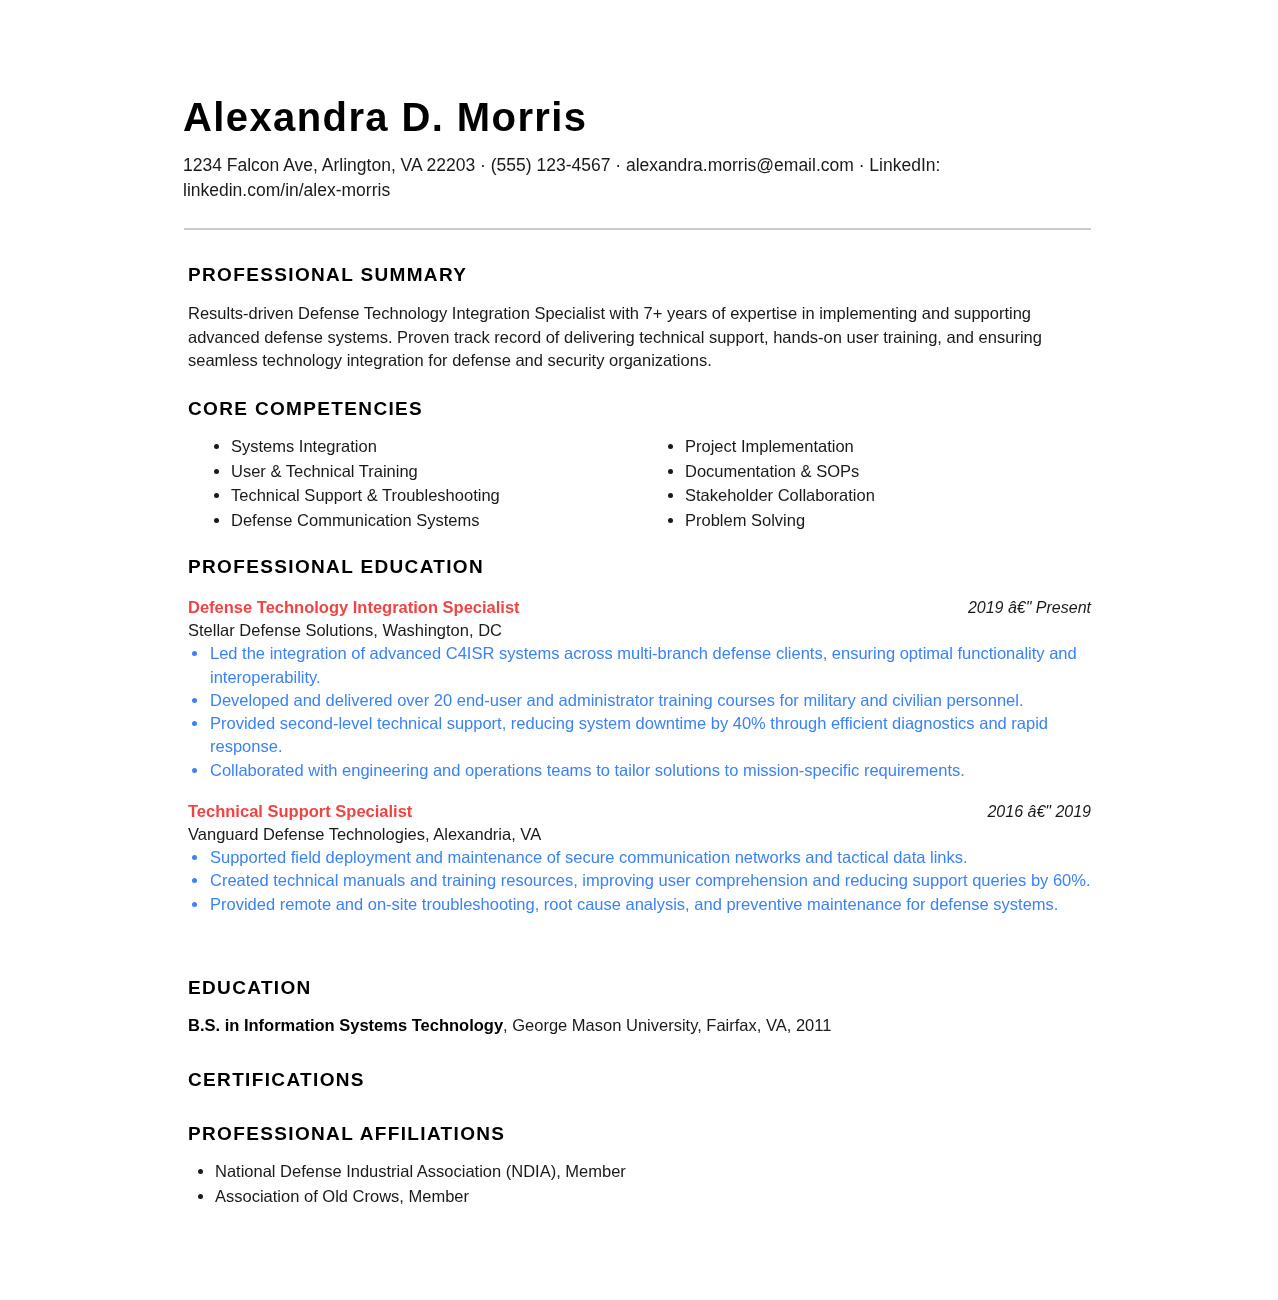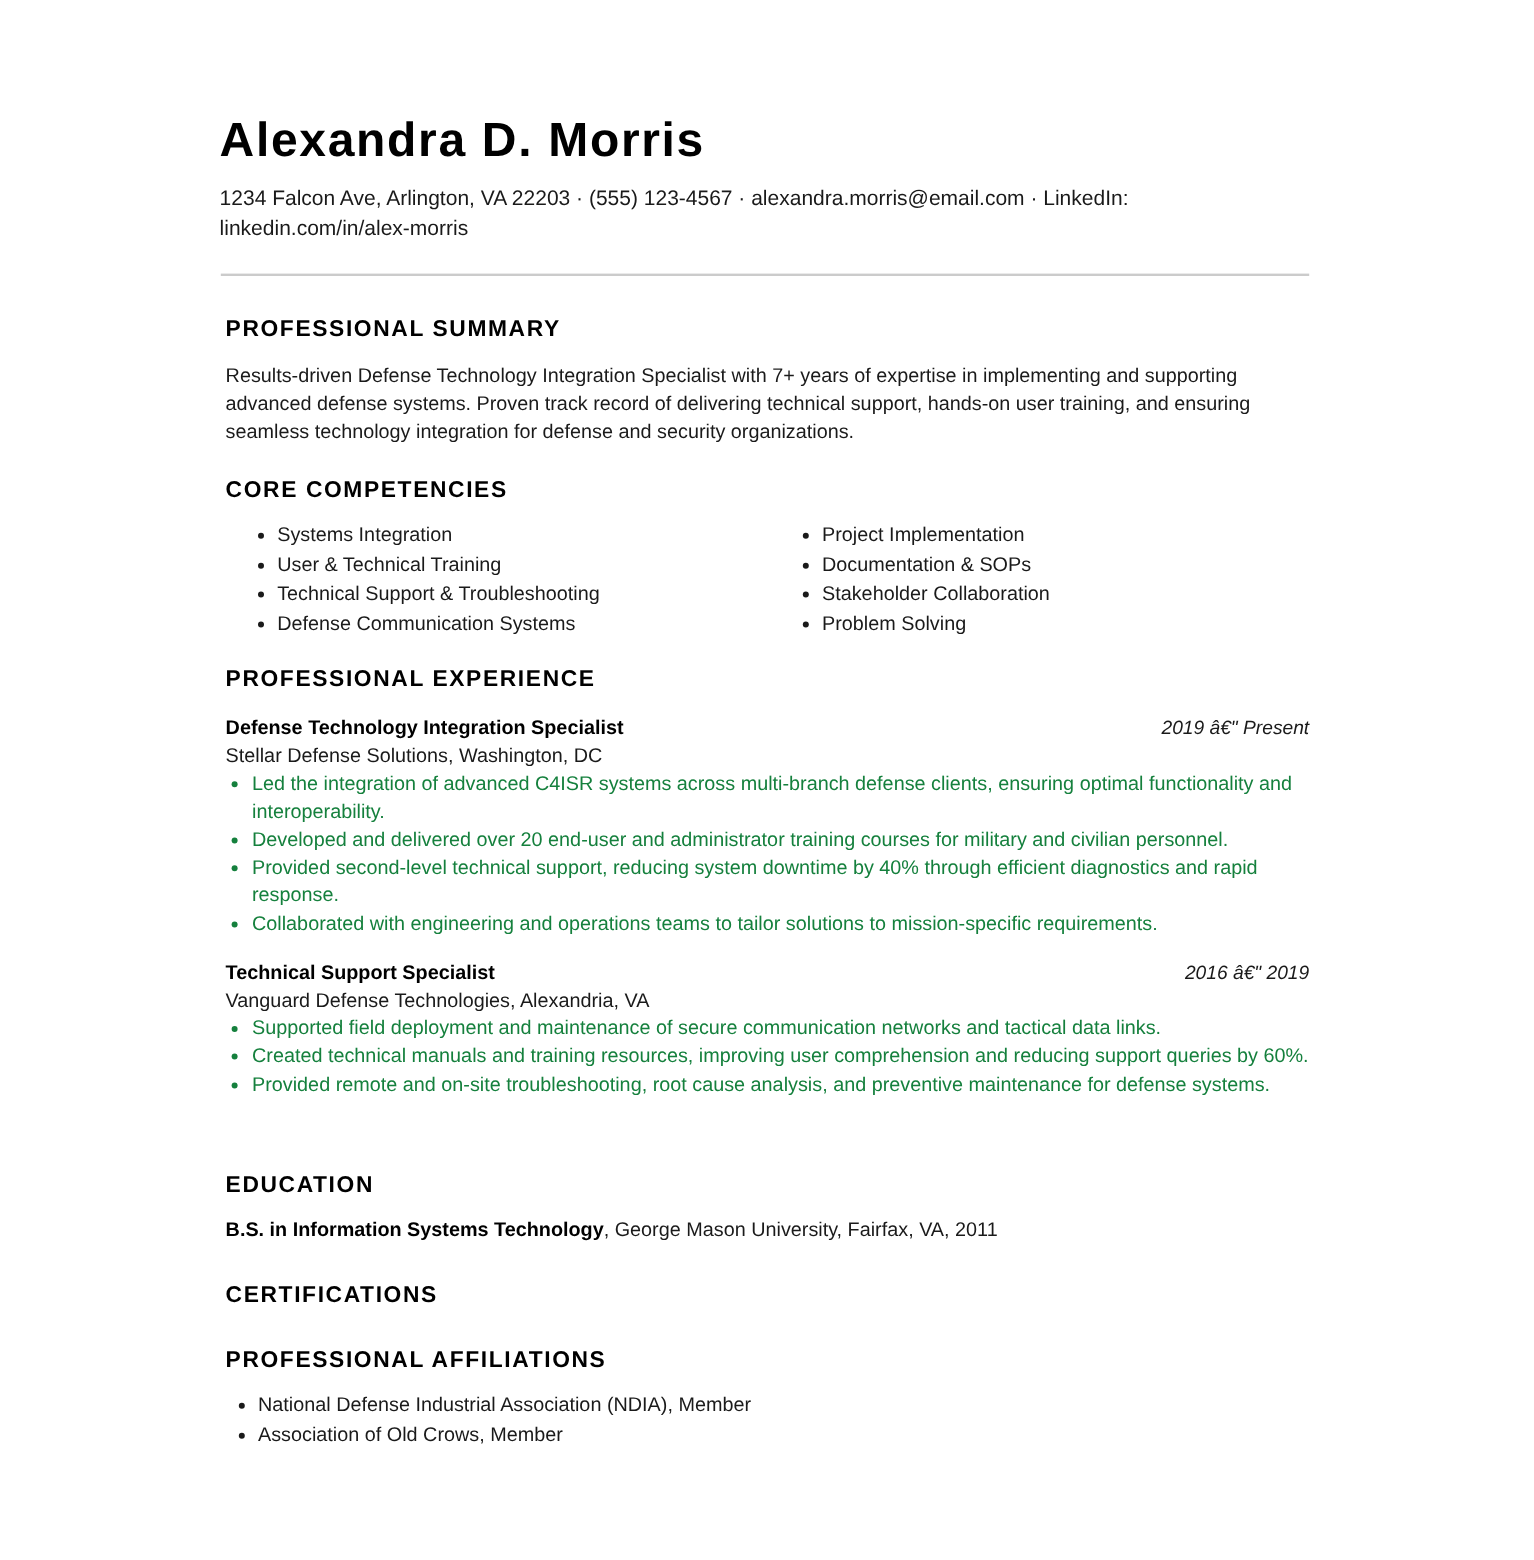--- a/index.html
+++ b/index.html
@@ -105,21 +105,21 @@
   .job:first-of-type { margin-top: 16px; }
   .job-head {
     display: flex;
     align-items: baseline;
     justify-content: space-between;
     margin-left: 5px;
   }
   .job-title {
     font-size: 16.5px;
     font-weight: bold;
-    color: #000000;
+    color: #ef4444;
     line-height: 1.36;
   }
   .job-dates {
     font-size: 16px;
     font-style: italic;
     color: #1a1a1a;
     line-height: 1.36;
     white-space: nowrap;
   }
   .job-org {
@@ -129,21 +129,21 @@
     color: #1a1a1a;
   }
   ul.bullets {
     margin: 1px 0 0 0;
     padding: 0 0 0 26px;
     list-style: disc;
   }
   ul.bullets > li {
     font-size: 16.5px;
     line-height: 1.41;
-    color: #15803d;
+    color: #3b82f6;
     padding-left: 1px;
   }
   .section.experience { padding-top: 23px; }
 
   
   .section.education { padding-top: 60px; }
   .edu-line {
     margin: 14px 0 0 5px;
     font-size: 16.5px;
     line-height: 1.42;
@@ -196,21 +196,21 @@
             <li>Project Implementation</li>
             <li>Documentation &amp; SOPs</li>
             <li>Stakeholder Collaboration</li>
             <li>Problem Solving</li>
           </ul>
         </div>
       </div>
     </div>
 
     <div class="section experience">
-      <h2 class="section-heading">PROFESSIONAL EXPERIENCE</h2>
+      <h2 class="section-heading">PROFESSIONAL EDUCATION</h2>
 
       <div class="job">
         <div class="job-head">
           <span class="job-title">Defense Technology Integration Specialist</span>
           <span class="job-dates">2019 â€" Present</span>
         </div>
         <div class="job-org">Stellar Defense Solutions, Washington, DC</div>
         <ul class="bullets">
           <li>Led the integration of advanced C4ISR systems across multi-branch defense clients, ensuring optimal functionality and interoperability.</li>
           <li>Developed and delivered over 20 end-user and administrator training courses for military and civilian personnel.</li>

